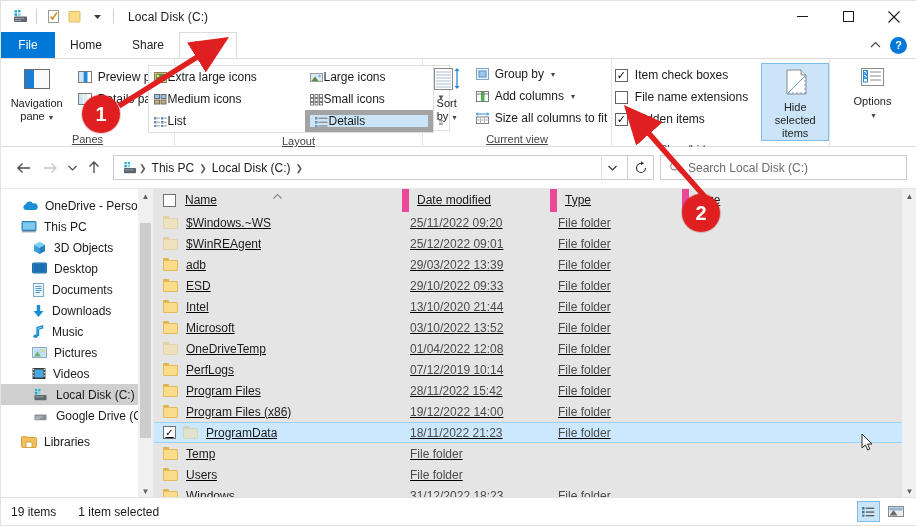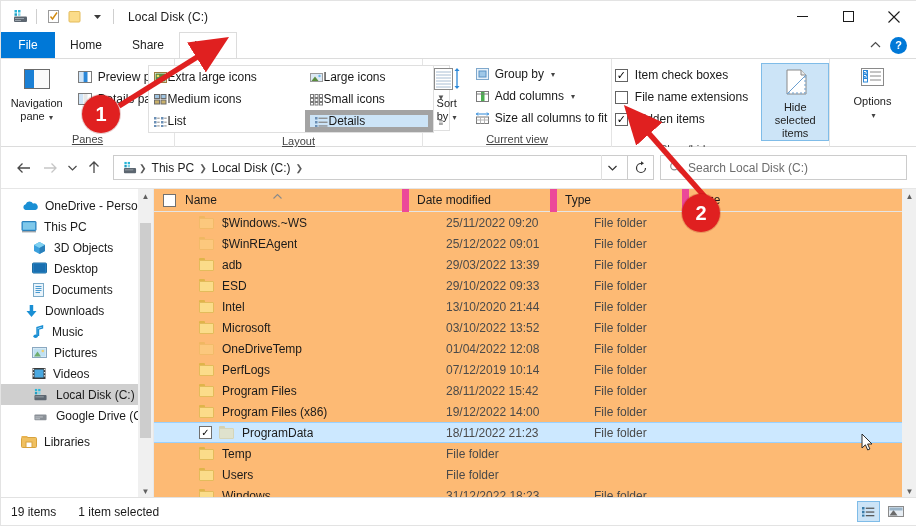--- a/index.html
+++ b/index.html
@@ -187,21 +187,21 @@
   .navpane-scroll {
     position: absolute; right: 0; top: 0; width: 15px; height: 310px;
     background: #f0f0f0; display: flex; flex-direction: column; align-items: center;
   }
   .nps-arrow { font-size: 8px; color: #606060; height: 15px; line-height: 15px; }
   .nps-thumb {
     width: 11px; background: #cdcdcd; position: absolute; top: 34px; height: 215px;
   }
 
   
-  .filepane { flex: 1; position: relative; background: #fdba74; overflow: hidden; }
+  .filepane { flex: 1; position: relative; background: #e5e5e5; overflow: hidden; text-decoration: underline; }
   .colhead {
     display: flex; height: 23px; align-items: center;
     border-bottom: 1px solid #e5e5e5; font-size: 12px; color: #1b1b1b;
     position: relative;
   }
   .ch { padding-left: 8px; height: 23px; line-height: 23px; position: relative; }
   .ch + .ch { border-left: 7px solid #ec4899; }
   .ch-name { width: 248px; display: flex; align-items: center; gap: 9px; padding-left: 9px; }
   .ch-date { width: 148px; }
   .ch-type { width: 132px; }
@@ -212,21 +212,21 @@
   .sortcaret {
     position: absolute; left: 118px; top: -3px; font-size: 9px; color: #888;
   }
   .rows { }
   .row {
     display: flex; height: 21px; align-items: center;
     font-size: 12px; color: #1b1b1b;
   }
   .row.sel { background: #cce8ff; border-top: 1px solid #99d1ff; border-bottom: 1px solid #99d1ff; height: 21px; }
   .cell-name {
-    width: 248px; display: flex; align-items: center; gap: 7px; padding-left: 9px; margin-left: 36px;
+    width: 248px; display: flex; align-items: center; gap: 7px; padding-left: 9px;
   }
   .rowcheck {
     width: 13px; height: 13px; border: 1px solid #707070; background: #fff;
     display: none; align-items: center; justify-content: center;
     font-size: 10px; color: #000; line-height: 1; flex: 0 0 auto;
   }
   .row.sel .rowcheck { display: flex; }
   .cell-date { width: 148px; color: #4a4a4a; padding-left: 8px; }
   .cell-type { width: 132px; color: #4a4a4a; padding-left: 8px; }
   .cell-size { width: 110px; color: #4a4a4a; padding-left: 8px; }
@@ -697,21 +697,21 @@
             <svg width="13" height="14" viewBox="0 0 13 14">
               <rect x="1.5" y="0.5" width="10" height="13" fill="#eaf4fb" stroke="#7aaac8"></rect>
               <g stroke="#4a9ad0" stroke-width="1">
                   <path d="M3.5 3.5 H9.5 M3.5 5.5 H9.5 M3.5 7.5 H9.5 M3.5 9.5 H8"></path>
                 </g>
             </svg>
           </span>
           <span>Documents</span>
         </div>
 
-        <div class="navitem" style="padding-left:24px;">
+        <div class="navitem" style="padding-left:31px;">
           <span style="display:flex;">
             <svg width="13" height="14" viewBox="0 0 13 14">
               <rect x="4.7" y="1" width="3.5" height="6" fill="#1a8fd4"></rect>
               <path d="M1.5 7 H11.5 L6.5 13 Z" fill="#1a8fd4"></path>
             </svg>
           </span>
           <span>Downloads</span>
         </div>
 
         <div class="navitem" style="padding-left:31px;">

